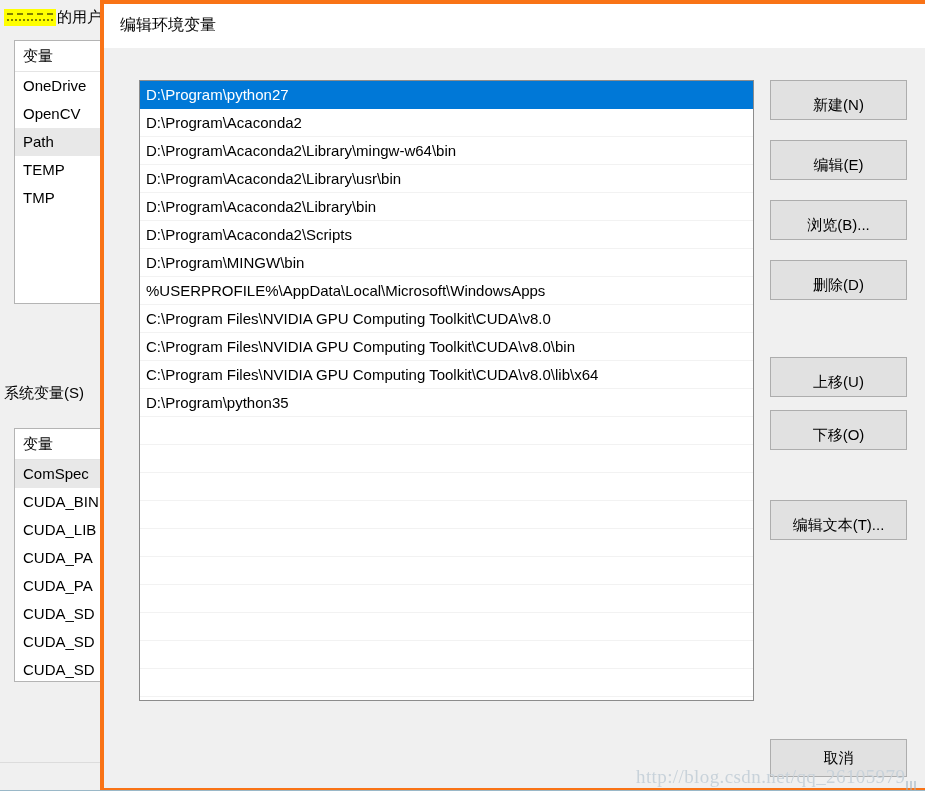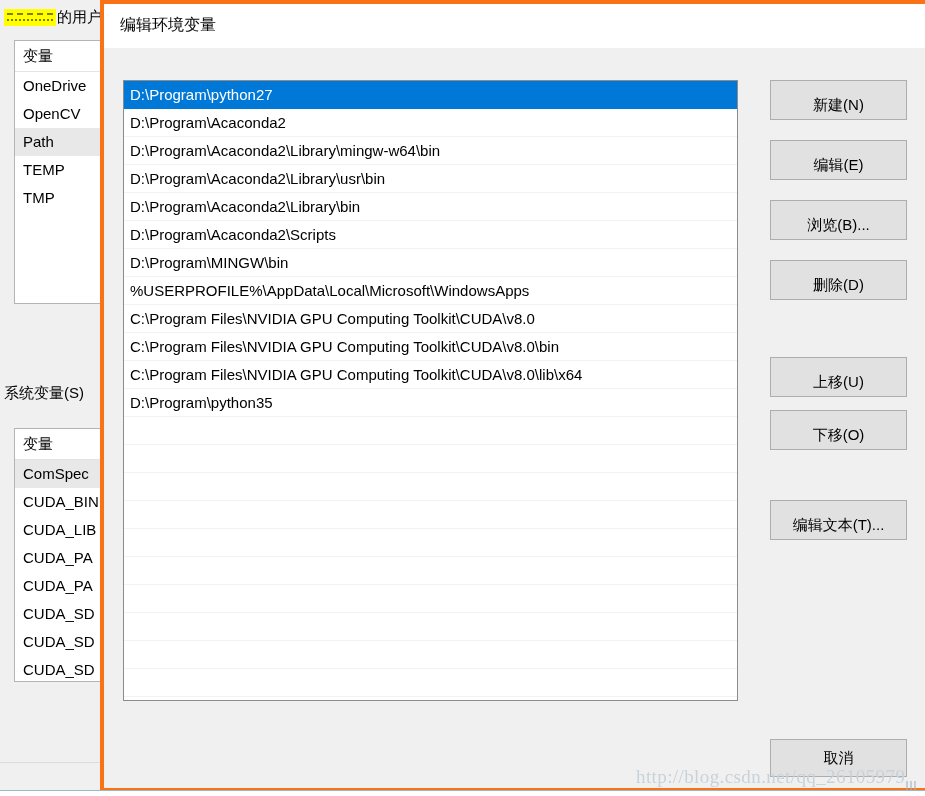--- a/index.html
+++ b/index.html
@@ -121,21 +121,21 @@
     display: flex;
     align-items: center;
     justify-content: center;
     cursor: default;
   }
   #close-button svg { display: block; }
 
   
   #path-listbox {
     position: absolute;
-    left: 19px; top: 76px;
+    left: 35px; top: 76px;
     width: 615px; height: 621px;
     background: #ffffff;
     border: 1px solid #8c8c8c;
     box-sizing: border-box;
     overflow: hidden;
   }
   .path-row {
     height: 28px;
     line-height: 28px;
     padding-left: 6px;

